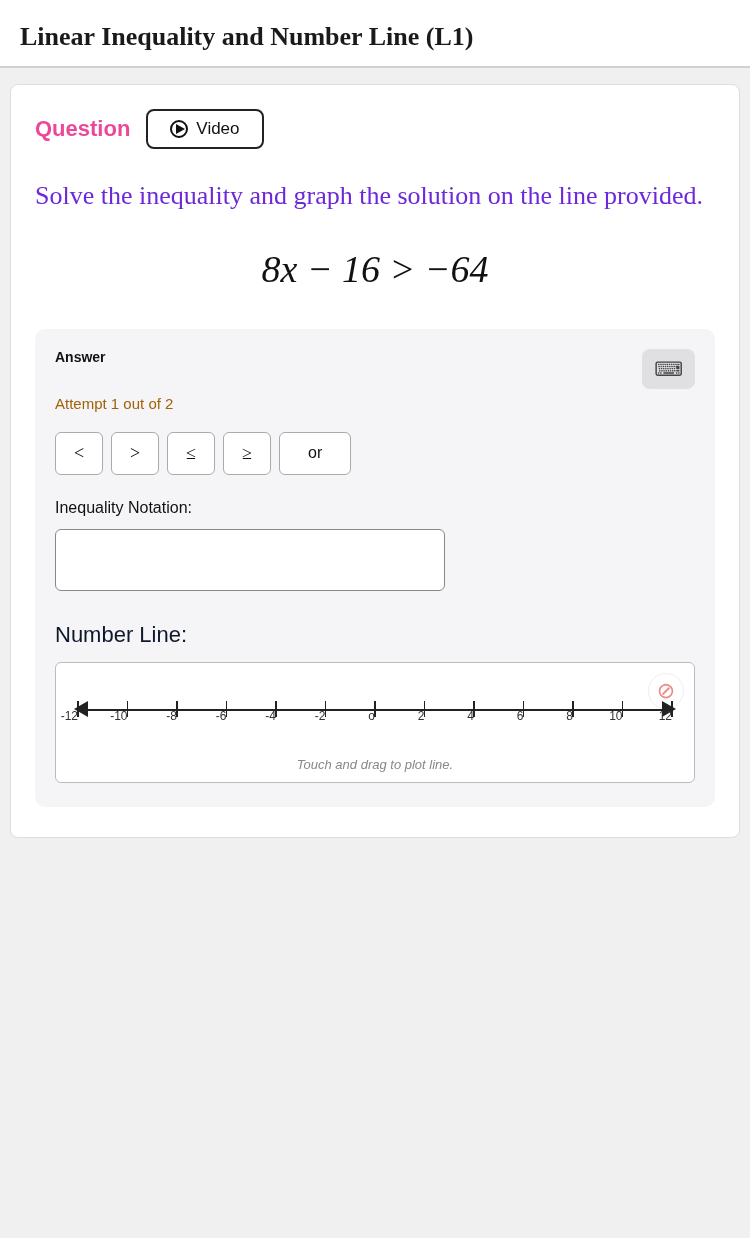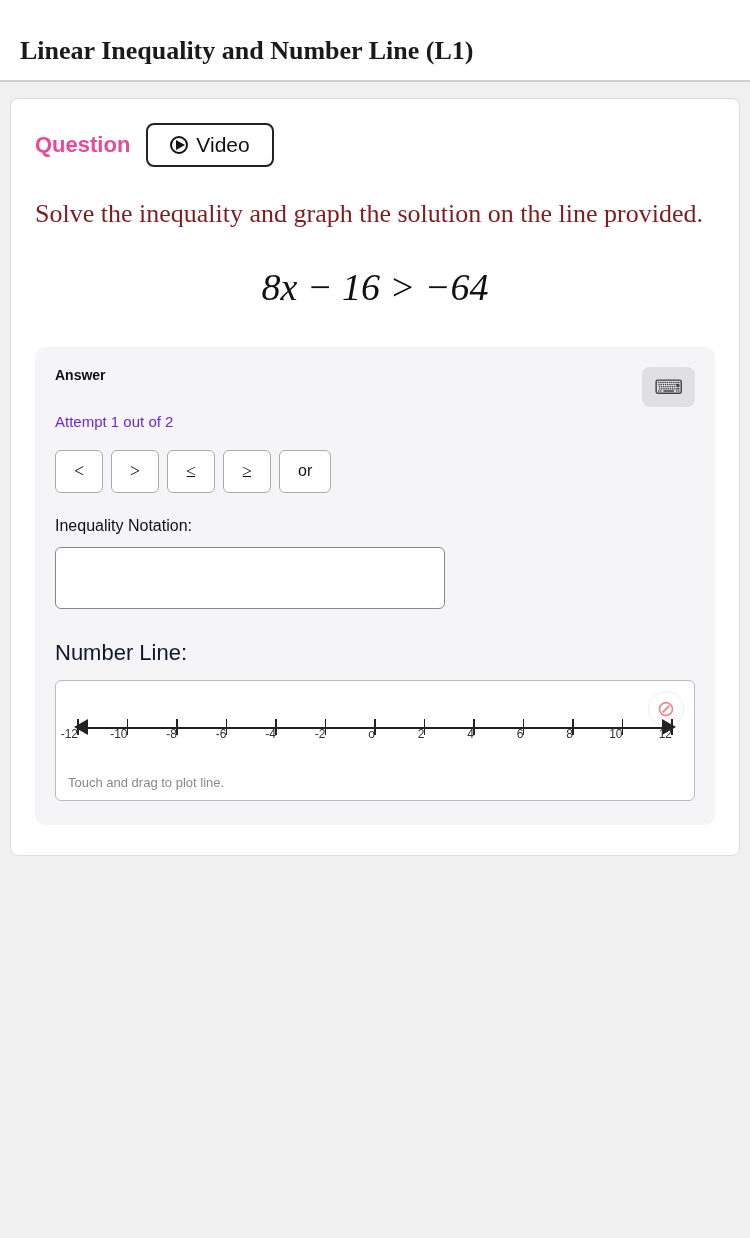--- a/index.html
+++ b/index.html
@@ -3,21 +3,21 @@
   <meta charset="utf-8">
   <style>
     * { box-sizing: border-box; margin: 0; padding: 0; }
     body {
       font-family: Georgia, 'Times New Roman', serif;
       background: #f0f0f0;
       width: 750px;
       min-height: 1238px;
     }
     .page-title {
-      padding: 36px 20px 14px 20px;
+      padding: 22px 20px 14px 20px;
       font-size: 26px;
       font-weight: bold;
       color: #1a1a1a;
       background: #fff;
       border-bottom: 2px solid #d0d0d0;
     }
     .main-card {
       background: #fff;
       margin: 16px 10px;
       border-radius: 8px;
@@ -37,21 +37,21 @@
       font-family: Arial, sans-serif;
     }
     .header-btn {
       display: flex;
       align-items: center;
       gap: 8px;
       padding: 8px 22px;
       border: 2px solid #222;
       border-radius: 8px;
       background: #fff;
-      font-size: 21px;
+      font-size: 17px;
       font-family: Arial, sans-serif;
       cursor: pointer;
       color: #111;
     }
     .play-icon {
       width: 18px;
       height: 18px;
       border: 2px solid #111;
       border-radius: 50%;
       display: flex;
@@ -61,21 +61,21 @@
     .play-triangle {
       width: 0;
       height: 0;
       border-top: 5px solid transparent;
       border-bottom: 5px solid transparent;
       border-left: 9px solid #111;
       margin-left: 2px;
     }
     .question-text {
       font-size: 26px;
-      color: #7f1d1d;
+      color: #6d28d9;
       line-height: 1.45;
       margin-bottom: 32px;
       font-family: Georgia, serif;
     }
     .equation {
       text-align: center;
       font-size: 38px;
       font-style: italic;
       margin: 20px 0 38px 0;
       color: #111;
@@ -108,21 +108,21 @@
       display: flex;
       align-items: center;
       justify-content: center;
     }
     .keyboard-icon {
       font-size: 20px;
       color: #444;
     }
     .attempt-text {
       font-size: 15px;
-      color: #6d28d9;
+      color: #a16207;
       font-family: Arial, sans-serif;
       margin-bottom: 20px;
     }
     .symbol-buttons {
       display: flex;
       gap: 8px;
       margin-bottom: 24px;
     }
     .sym-btn {
       border: 1.5px solid #aaa;
@@ -132,21 +132,21 @@
       font-size: 18px;
       cursor: pointer;
       color: #111;
       min-width: 48px;
       text-align: center;
       font-family: Georgia, serif;
     }
     .sym-btn.or-btn {
       font-family: Arial, sans-serif;
       font-size: 16px;
-      padding: 10px 18px;
+      padding: 10px 28px;
     }
     .notation-label {
       font-size: 16px;
       font-family: Arial, sans-serif;
       color: #111;
       margin-bottom: 12px;
     }
     .notation-input {
       width: 390px;
       height: 62px;
@@ -249,25 +249,26 @@
       display: flex;
       align-items: center;
       justify-content: center;
       cursor: pointer;
     }
     .erase-icon {
       font-size: 22px;
       color: #e88;
     }
     .drag-hint {
-      text-align: left;
+      text-align: center;
       font-size: 13px;
       color: #888;
       font-family: Arial, sans-serif;
       margin-top: 8px;
+      font-style: italic;
     }
   </style>
 </head>
 <body>
 
 <div class="page-title">Linear Inequality and Number Line (L1)</div>
 
 <div class="main-card">
 
   <div class="question-header">

